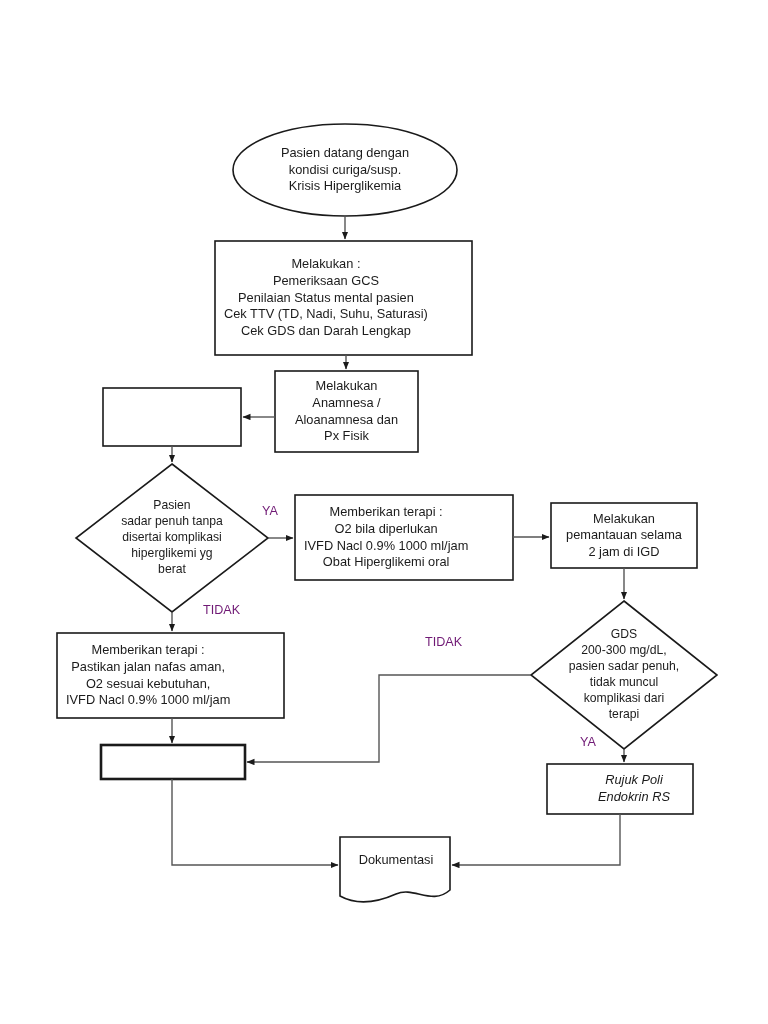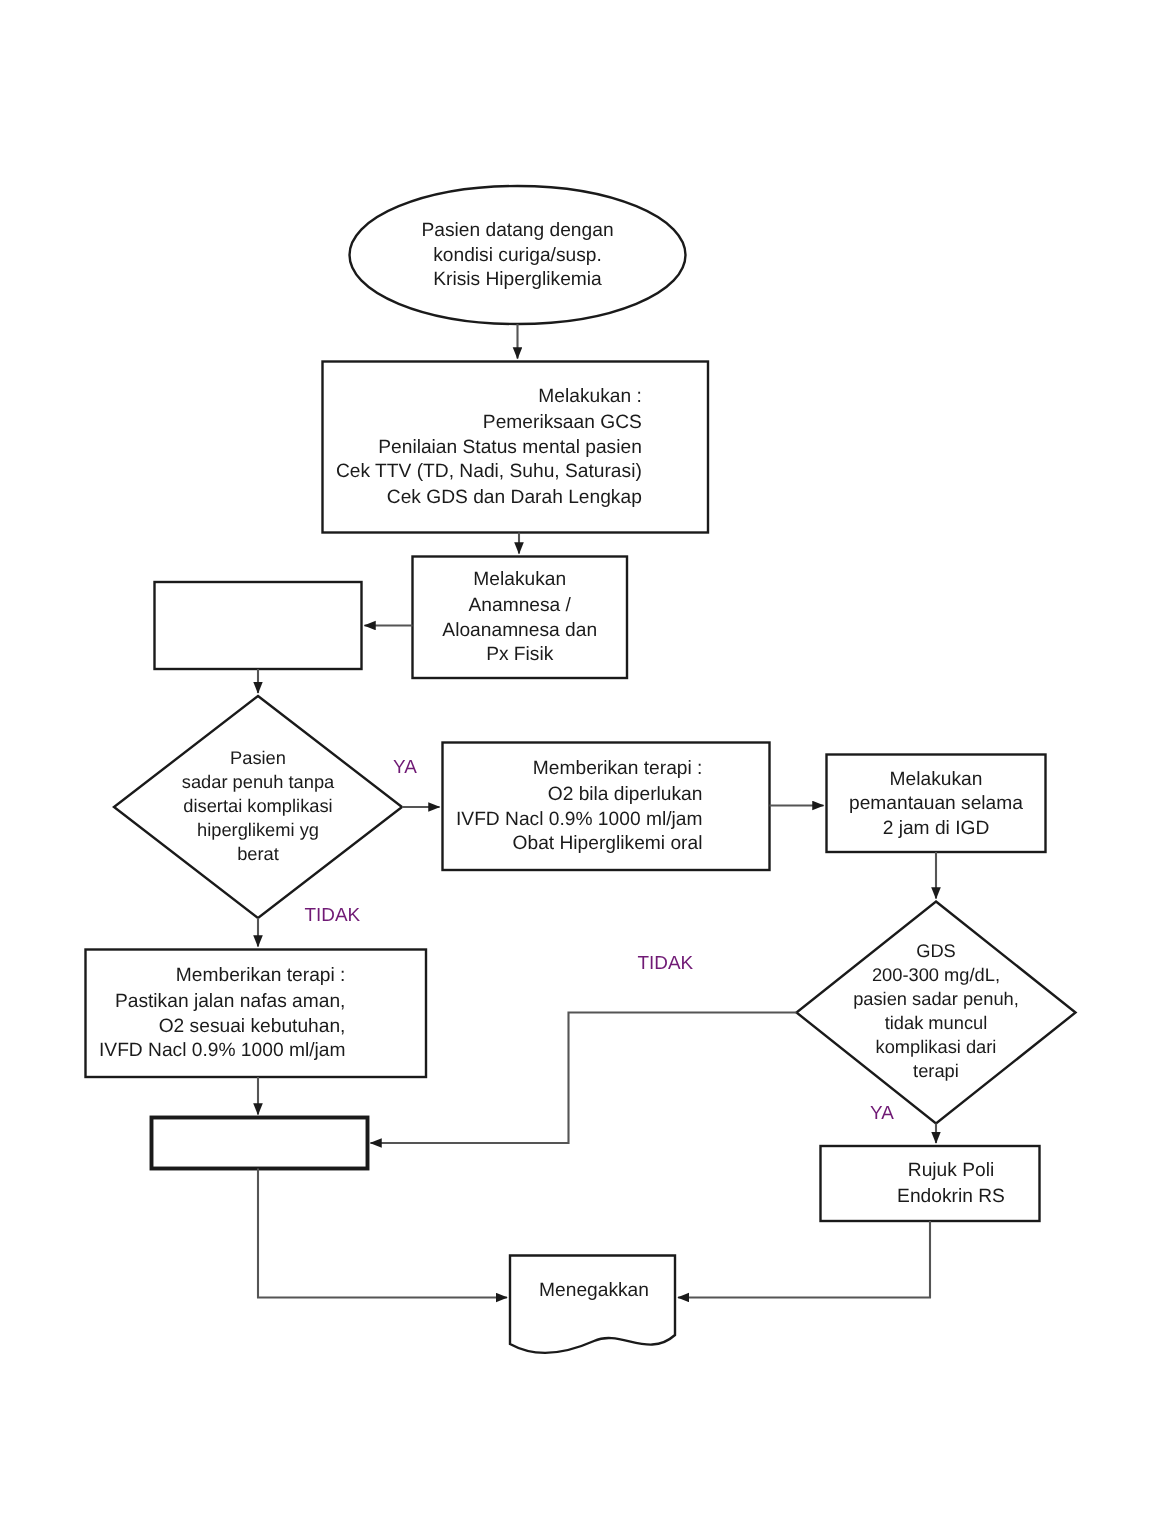--- a/index.html
+++ b/index.html
@@ -34,21 +34,21 @@
     display: flex;
     flex-direction: column;
     justify-content: center;
     font-size: 12.8px;
     line-height: 1.30;
     color: #1b1b1b;
     white-space: pre;
     pointer-events: none;
   }
   .node-text.center { align-items: center; text-align: center; }
-  .node-text.left   { align-items: flex-start; text-align: right; }
+  .node-text.left   { align-items: flex-start; text-align: center; }
   .edge-label {
     position: absolute;
     font-size: 12.6px;
     color: #701a75;
     white-space: nowrap;
   }
   .shape-hit {
     position: absolute;
     background: transparent;
   }
@@ -155,24 +155,24 @@
 tidak muncul
 komplikasi dari
 terapi</div>
 
   <div class="node-text left" style="left:66px; top:640px; width:214px; height:71px;">Memberikan terapi :
 Pastikan jalan nafas aman,
 O2 sesuai kebutuhan,
 IVFD Nacl 0.9% 1000 ml/jam</div>
 
 
-  <div class="node-text center" style="left:549px; top:767px; width:170px; height:44px;">Rujuk Poli
+  <div class="node-text center" style="left:549px; top:767px; width:170px; height:44px;font-style:italic;">Rujuk Poli
 Endokrin RS</div>
 
-  <div class="node-text center" style="left:342px; top:845px; width:108px; height:30px;">Menegakkan</div>
+  <div class="node-text center" style="left:342px; top:845px; width:108px; height:30px;">Dokumentasi</div>
 
   <div class="edge-label" style="left:262px; top:504px;">YA</div>
 
   <div class="edge-label" style="left:203px; top:603px;">TIDAK</div>
 
   <div class="edge-label" style="left:425px; top:635px;">TIDAK</div>
 
   <div class="edge-label" style="left:580px; top:735px;">YA</div>
 
   <div class="shape-hit" style="left:233px; top:124px; width:224px; height:92px;"></div>

